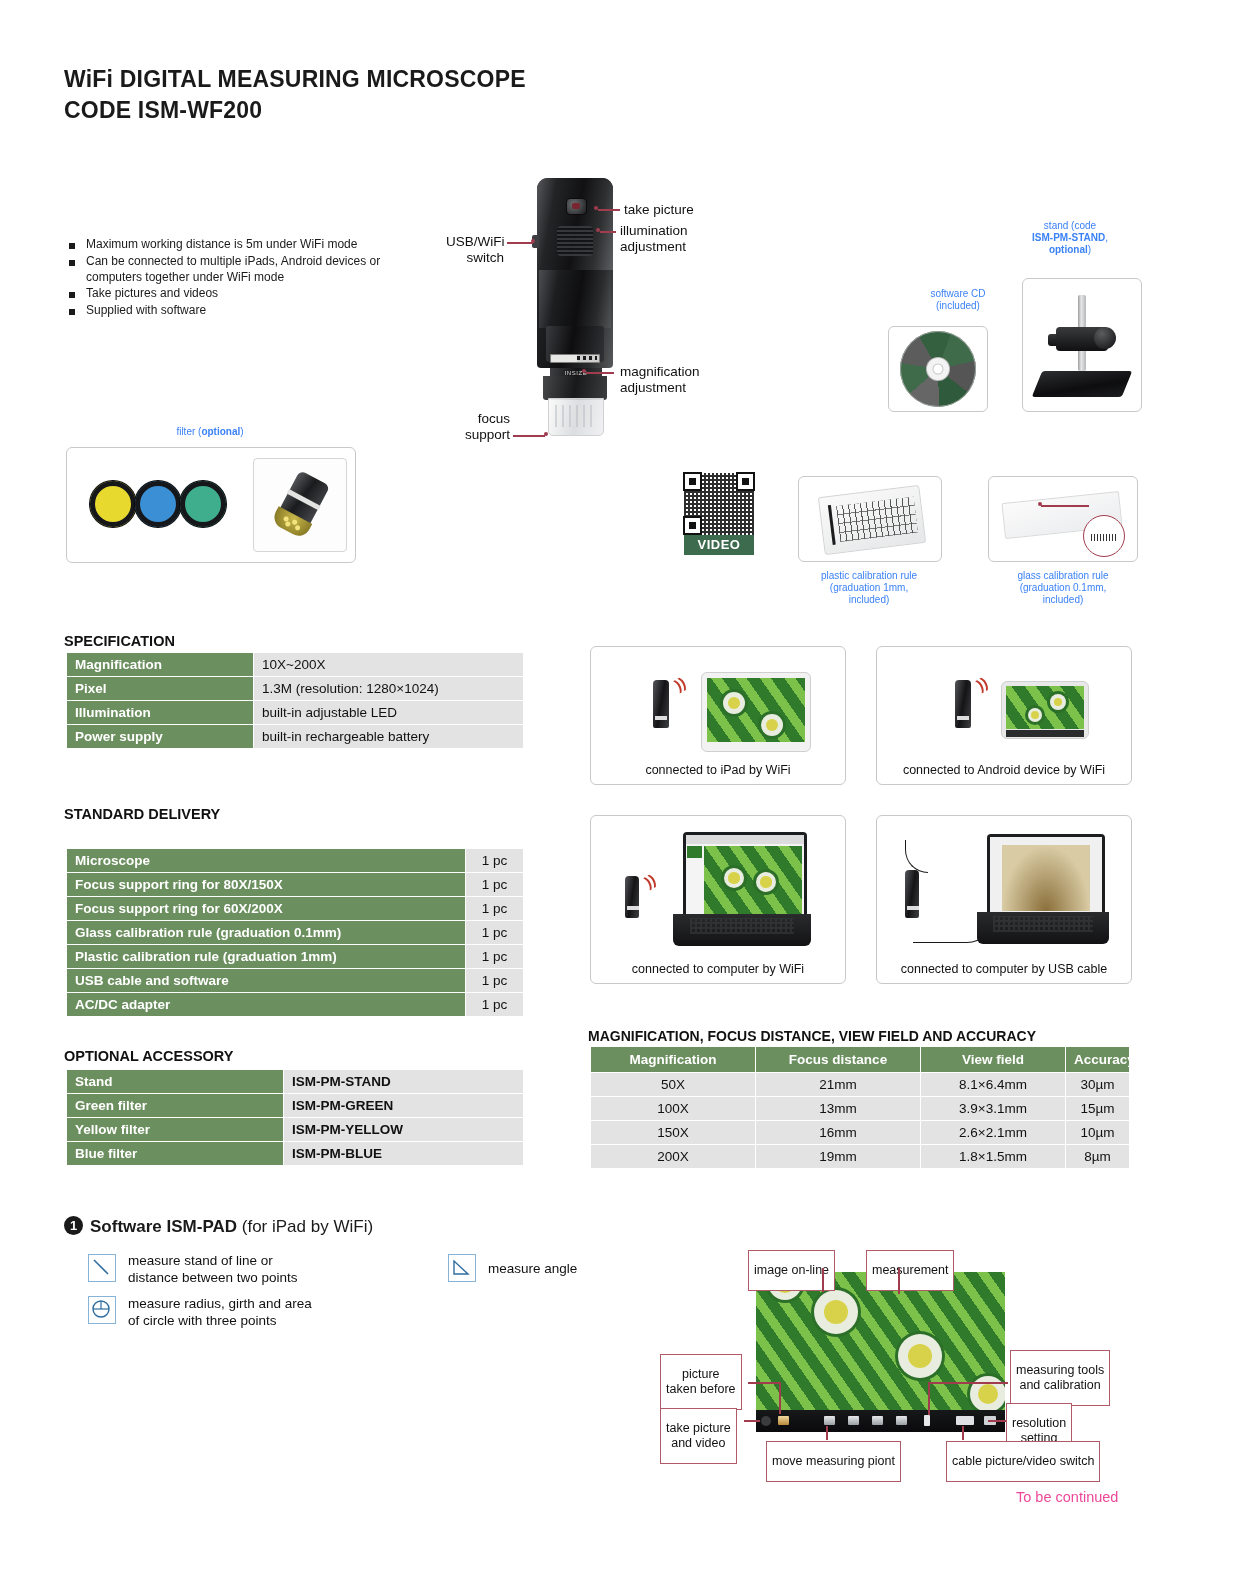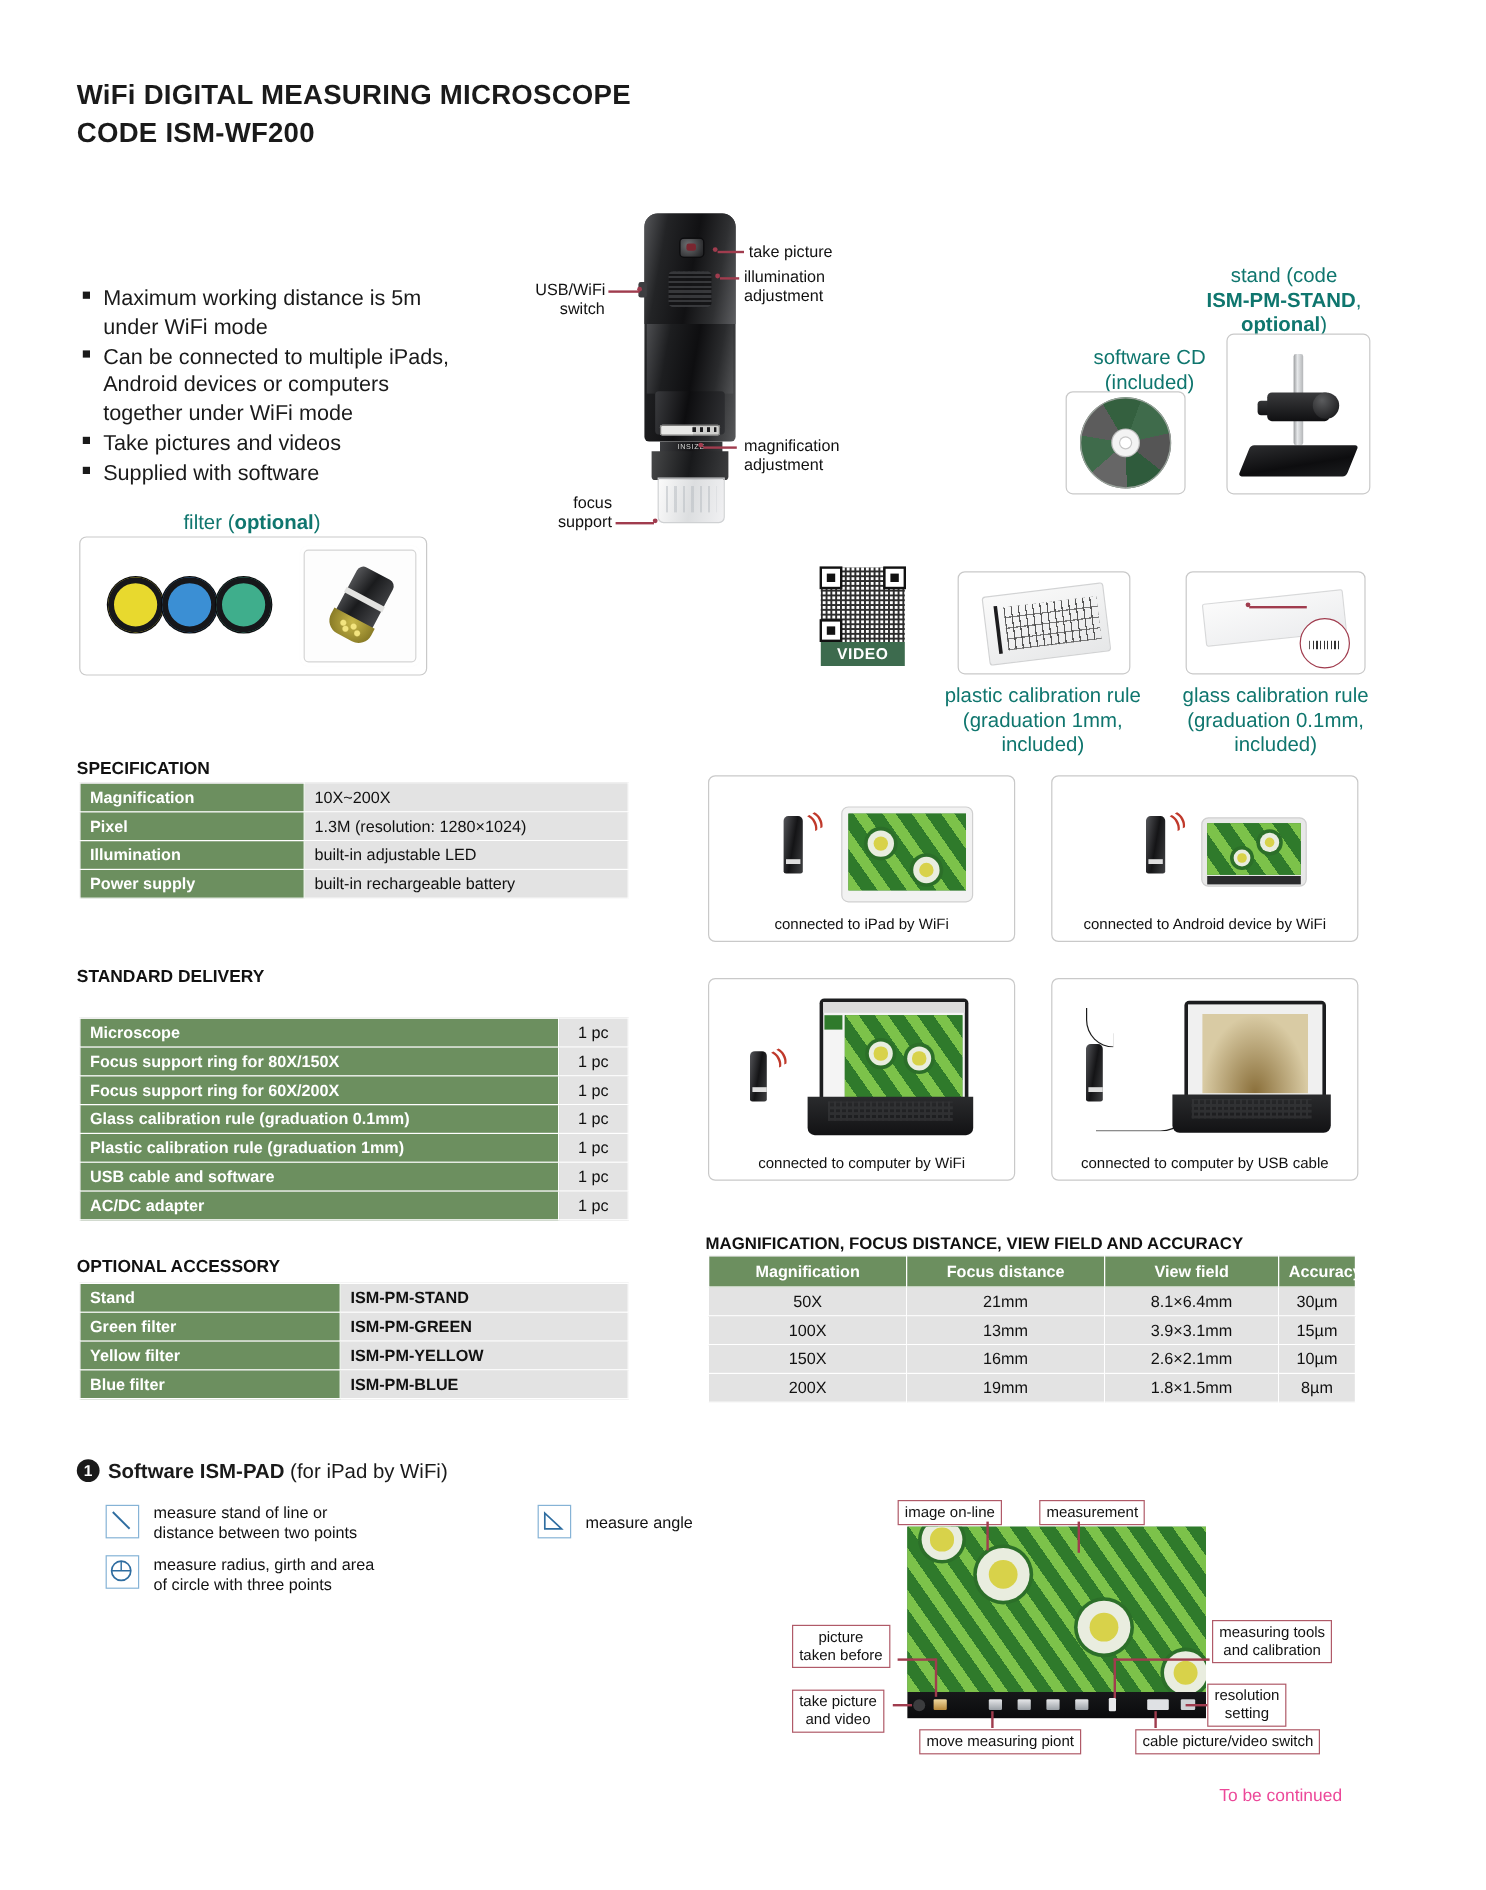--- a/index.html
+++ b/index.html
@@ -13,21 +13,21 @@
   .abs{position:absolute;}
 
   
   #page-title{
     left:64px;top:64px;width:700px;
     font-size:23px;font-weight:bold;letter-spacing:.2px;line-height:1.33;
   }
   #page-title div{white-space:nowrap;}
 
   
-  #features{left:64px;top:237px;width:330px;font-size:18px;line-height:1.32;}
+  #features{left:64px;top:237px;width:330px;font-size:12px;line-height:1.32;}
   #features li{list-style:none;position:relative;padding-left:22px;margin-bottom:1px;}
   #features li:before{
     content:"";position:absolute;left:5px;top:6px;width:6px;height:6px;background:#1a1a1a;
   }
   #features ul{margin:0;padding:0;}
 
   
   .callout{font-size:13.5px;line-height:1.22;color:#111;}
   .lead{position:absolute;background:#a03c4e;}
   .lead.h{height:1.5px;}
@@ -67,21 +67,21 @@
     border-radius:0 0 3px 3px;
     background:linear-gradient(100deg,#474849,#18191b 50%,#3c3d3f);}
   .ms-focus{position:absolute;left:28px;top:220px;width:54px;height:36px;border-radius:0 0 5px 5px;
     background:linear-gradient(100deg,rgba(250,250,250,.95),rgba(216,218,220,.9) 50%,rgba(240,240,242,.95));
     border:1px solid #cfd1d3;}
   .ms-focus:after{content:"";position:absolute;left:6px;top:6px;right:6px;bottom:8px;
     background:repeating-linear-gradient(90deg,rgba(185,190,195,.55) 0 2px,transparent 2px 7px);}
 
   
   .photo-box{position:absolute;background:#fff;border:1px solid #c9c9c9;border-radius:6px;}
-  .box-caption{position:absolute;text-align:center;font-size:17px;line-height:1.22;color:#0f766e;}
+  .box-caption{position:absolute;text-align:center;font-size:10px;line-height:1.22;color:#3b82f6;}
   .box-caption b{font-weight:bold;}
 
   
   .stand-post{position:absolute;left:50%;margin-left:-4px;top:16px;width:8px;height:76px;
     background:linear-gradient(90deg,#9a9c9e,#e6e8ea 40%,#b4b6b8);border-radius:2px;}
   .stand-head{position:absolute;left:50%;margin-left:-26px;top:48px;width:52px;height:24px;
     background:linear-gradient(180deg,#3a3b3d,#101012);border-radius:4px;}
   .stand-knob{position:absolute;left:50%;margin-left:12px;top:48px;width:22px;height:22px;border-radius:50%;
     background:radial-gradient(circle at 35% 30%,#5b5c5e,#0e0e10);}
   .stand-arm{position:absolute;left:50%;margin-left:-34px;top:55px;width:20px;height:12px;
@@ -198,21 +198,21 @@
   .tool-text{position:absolute;font-size:13.5px;line-height:1.25;color:#111;}
 
   
   #app-shot{position:absolute;left:756px;top:1272px;width:249px;height:160px;overflow:hidden;}
   #app-shot .pcb-big{position:absolute;left:0;top:0;width:249px;height:138px;}
   #app-toolbar{position:absolute;left:0;bottom:0;width:249px;height:22px;
     background:linear-gradient(180deg,#17181a,#0a0a0c);}
   .tb-ico{position:absolute;top:6px;width:11px;height:9px;border-radius:1px;
     background:linear-gradient(180deg,#e7e8ea,#9aa0a6);}
   .anno{position:absolute;border:1px solid #b05a68;background:#fff;color:#111;
-    font-size:12.5px;line-height:1.2;text-align:center;padding:2px 5px;white-space:nowrap;}
+    font-size:12.5px;line-height:1.2;text-align:center;padding:12px 5px;white-space:nowrap;}
 
   #footer-note{position:absolute;left:1016px;top:1489px;font-size:14.5px;color:#ec4899;}
 </style>
 </head>
 <body>
 
 <div class="abs" id="page-title">
   <div>WiFi DIGITAL MEASURING MICROSCOPE</div>
   <div>CODE ISM-WF200</div>
 </div>

